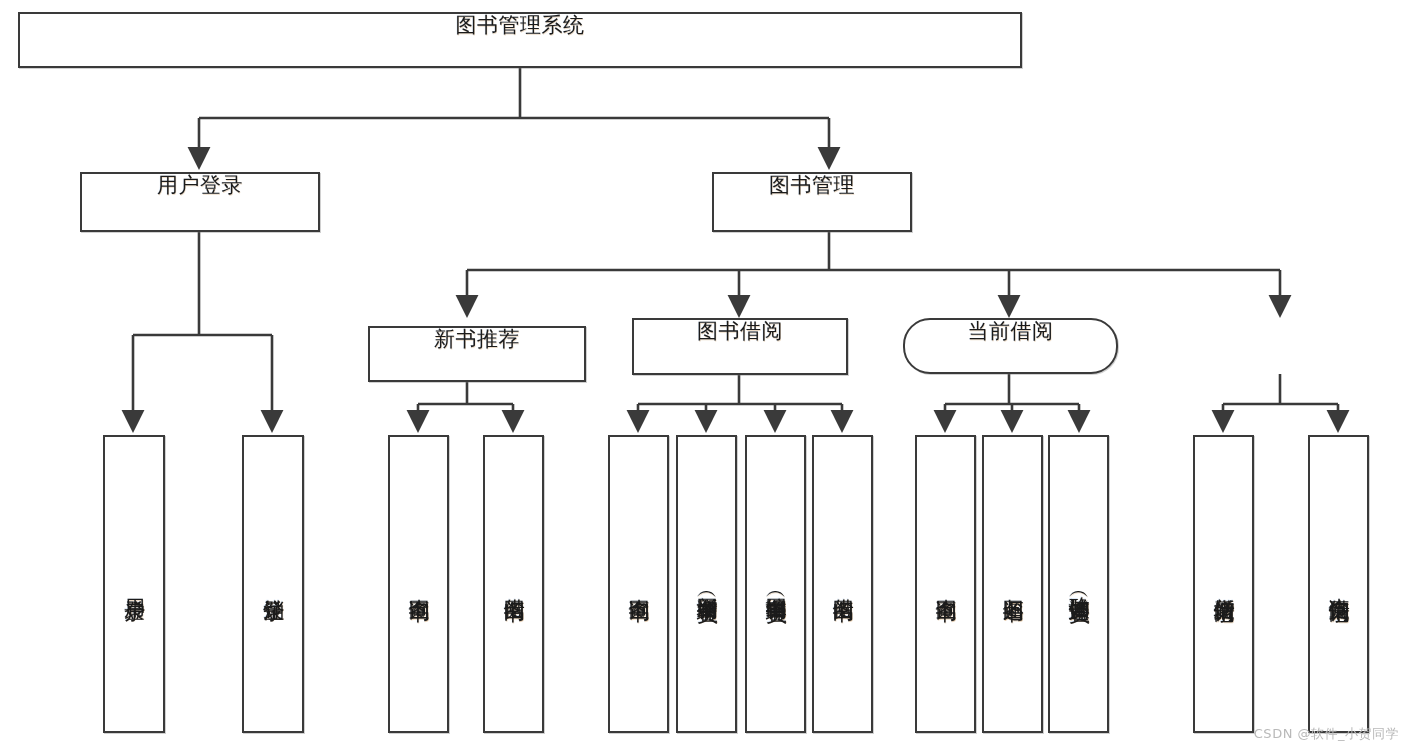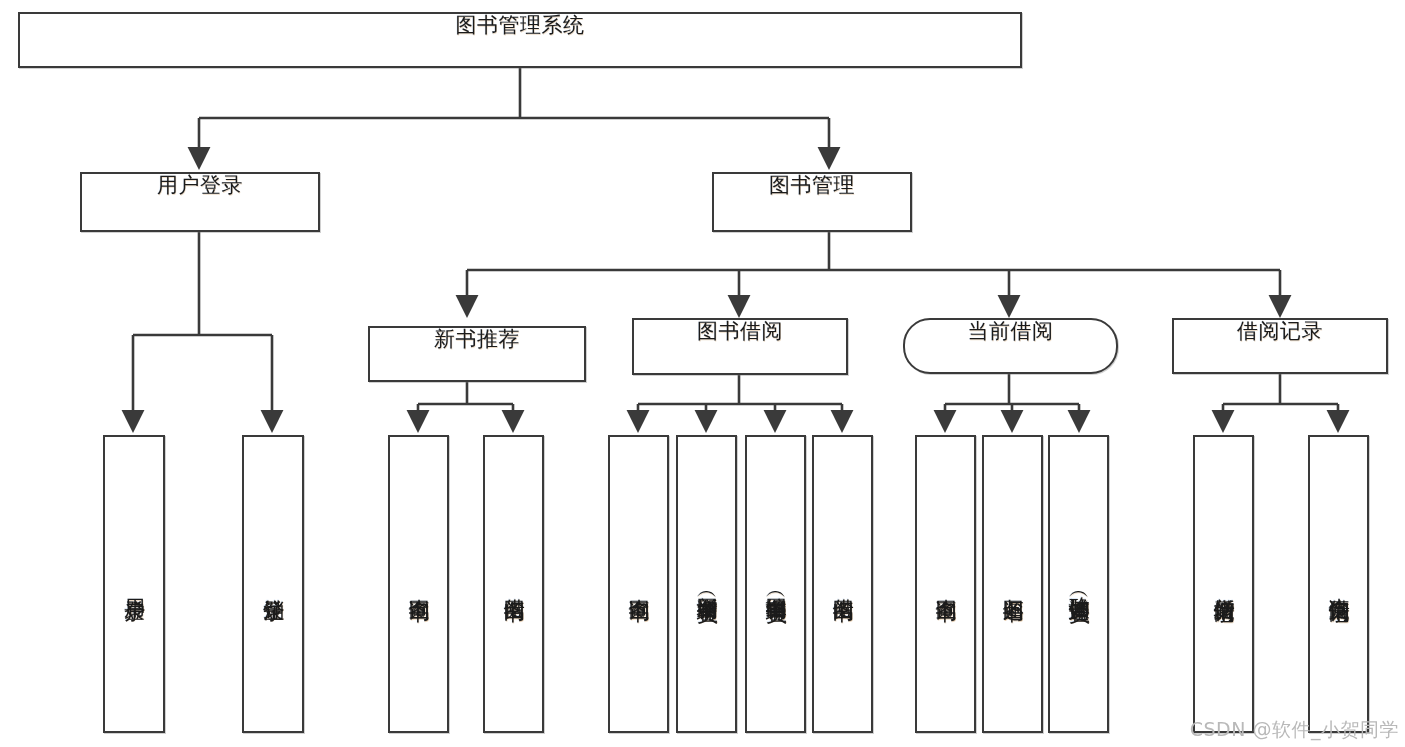--- a/index.html
+++ b/index.html
@@ -51,21 +51,21 @@
     font-size: 21px;
     line-height: 1.32;
     letter-spacing: 1px;
     white-space: nowrap;
   }
   .watermark {
     position: absolute;
     right: 6px;
     bottom: 4px;
     color: #b9b9b9;
-    font-size: 19px;
+    font-size: 13px;
     letter-spacing: 0.5px;
     white-space: nowrap;
     pointer-events: none;
   }
 </style>
 </head>
 <body>
 
 <div id="diagram-root">
 
@@ -132,23 +132,20 @@
 
   <div class="node" style="left:368px; top:318px; width:218px; height:56px;margin-top:8px;">
     <span class="node-label">新书推荐</span>
   </div>
   <div class="node" style="left:632px; top:318px; width:216px; height:57px;">
     <span class="node-label">图书借阅</span>
   </div>
   <div class="node" style="left:903px; top:318px; width:215px; height:56px;border-radius:27px;">
     <span class="node-label">当前借阅</span>
   </div>
-  <div class="node" style="left:1172px; top:318px; width:216px; height:56px;">
-    <span class="node-label">借阅记录</span>
-  </div>
 
   <div class="node vertical" style="left:103px; top:435px; width:62px; height:298px;">
     <span class="node-label">用户登录</span>
   </div>
   <div class="node vertical" style="left:242px; top:435px; width:62px; height:298px;">
     <span class="node-label">注销登录</span>
   </div>
 
   <div class="node vertical" style="left:388px; top:435px; width:61px; height:298px;">
     <span class="node-label">查询图书</span>

